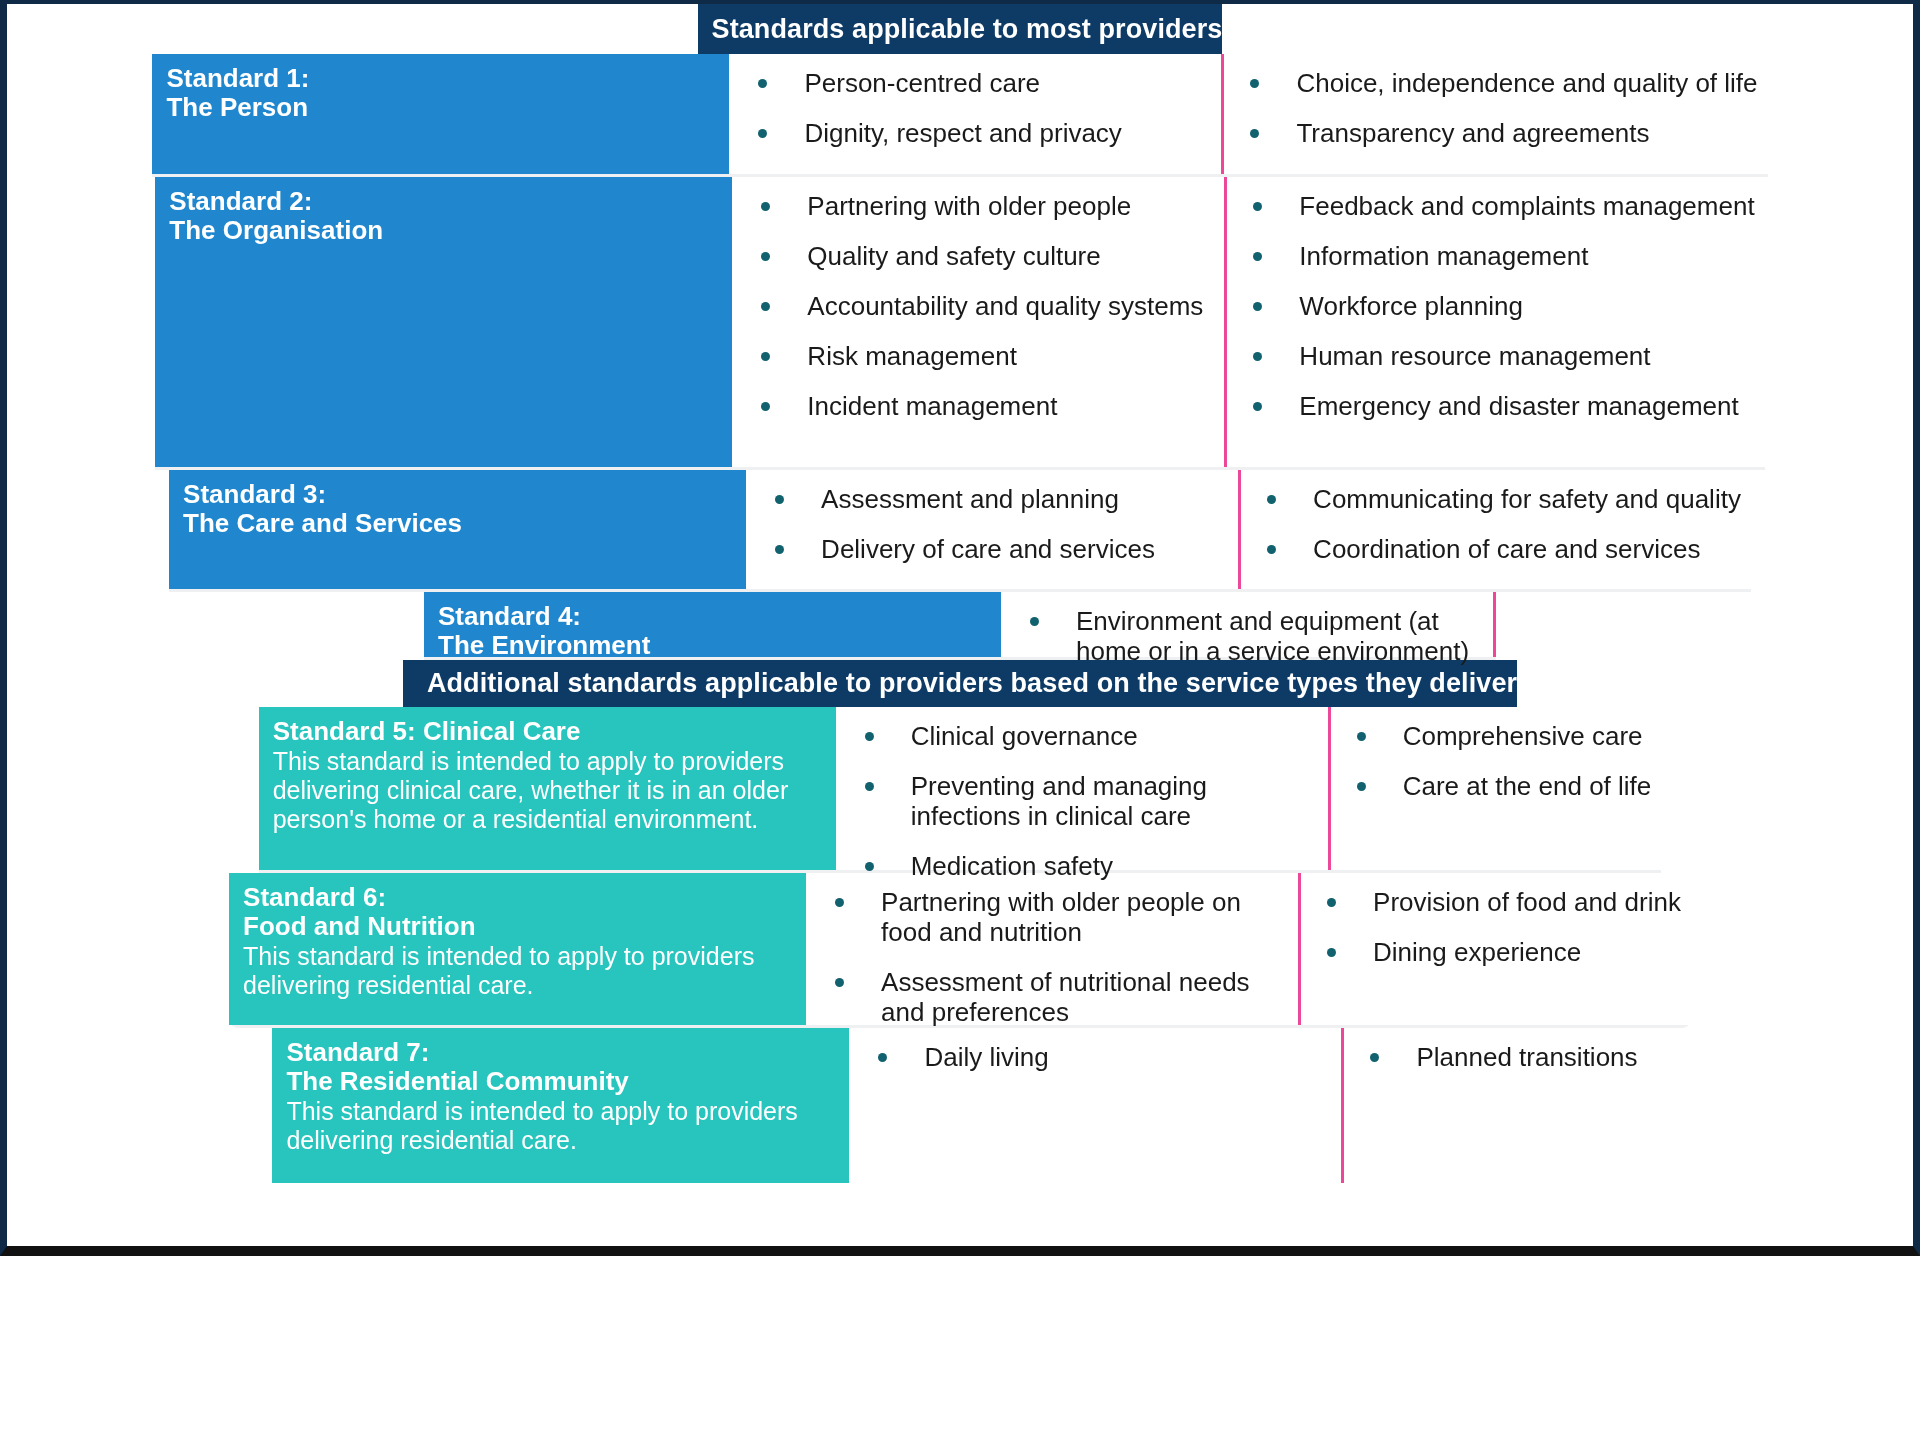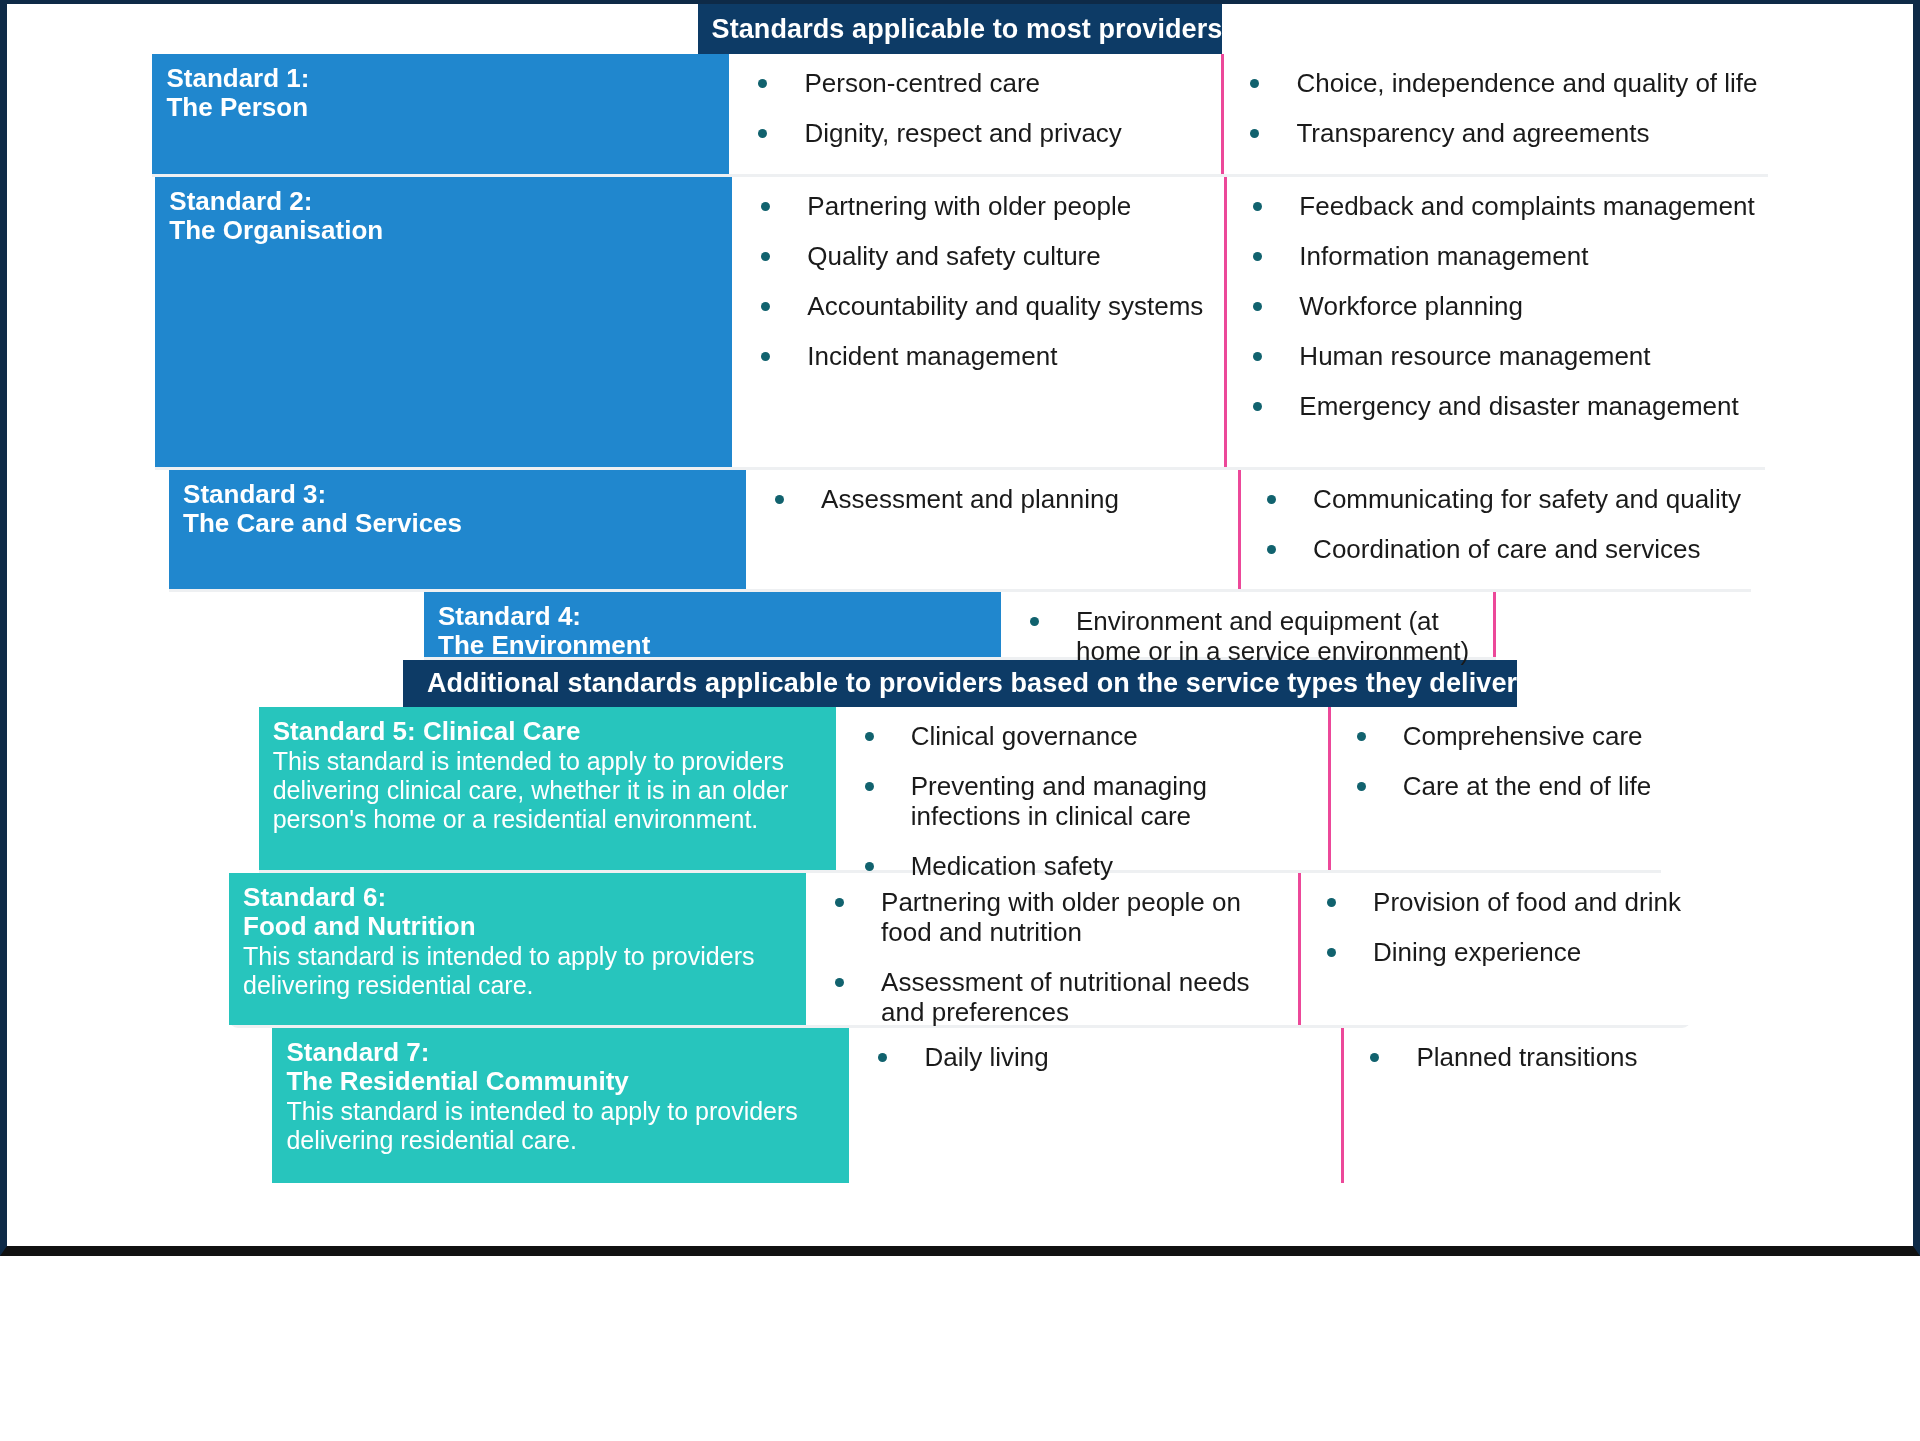--- a/index.html
+++ b/index.html
@@ -157,20 +157,21 @@
   <div class="row r2">
     <div class="cat blue">
       <div class="cat-title">Standard 2:
 The Organisation</div>
     </div>
     <div class="col col-mid">
       <ul class="bullets">
         <li>Partnering with older people</li>
         <li>Quality and safety culture</li>
         <li>Accountability and quality systems</li>
+        <li>Risk management</li>
         <li>Incident management</li>
       </ul>
     </div>
     <div class="col col-right">
       <ul class="bullets">
         <li>Feedback and complaints management</li>
         <li>Information management</li>
         <li>Workforce planning</li>
         <li>Human resource management</li>
         <li>Emergency and disaster management</li>
@@ -179,20 +180,21 @@
   </div>
 
   <div class="row r3">
     <div class="cat blue">
       <div class="cat-title">Standard 3:
 The Care and Services</div>
     </div>
     <div class="col col-mid">
       <ul class="bullets">
         <li>Assessment and planning</li>
+        <li>Delivery of care and services</li>
       </ul>
     </div>
     <div class="col col-right">
       <ul class="bullets">
         <li>Communicating for safety and quality</li>
         <li>Coordination of care and services</li>
       </ul>
     </div>
   </div>
 

